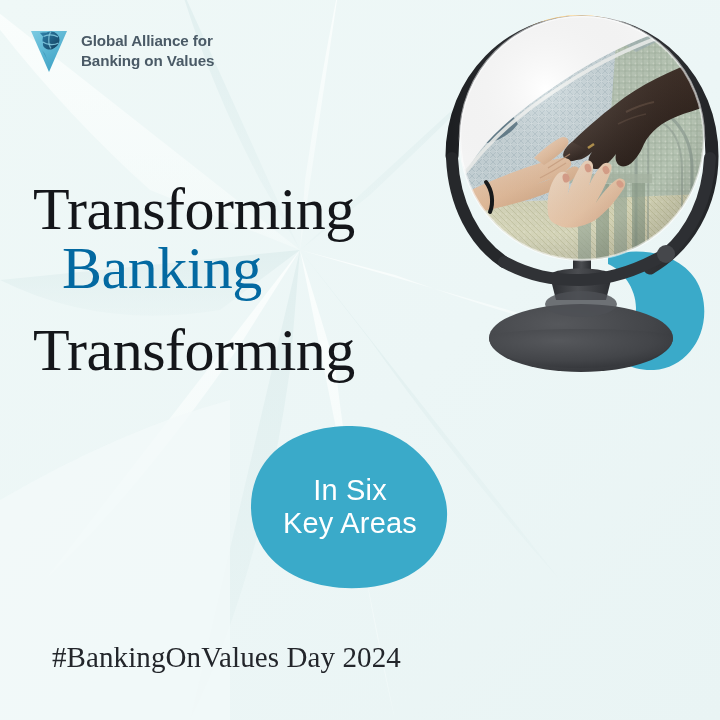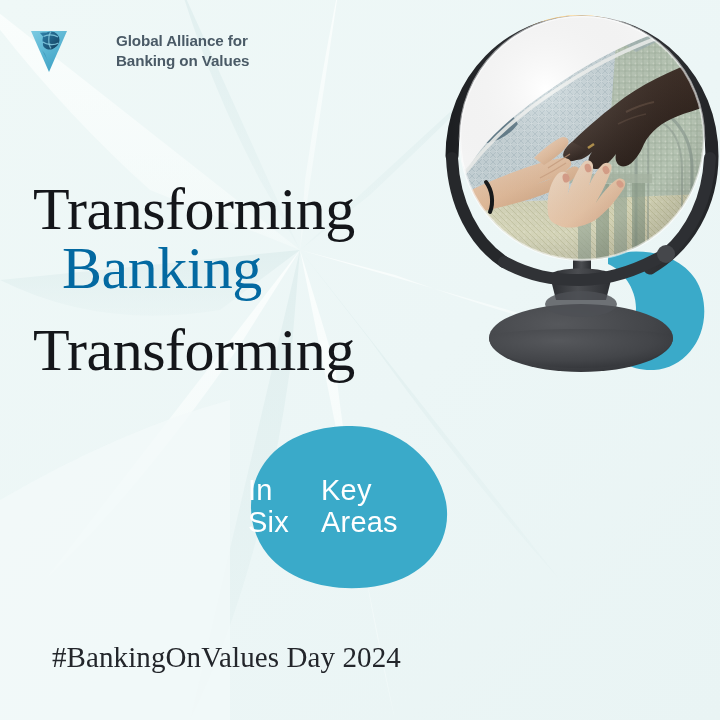--- a/index.html
+++ b/index.html
@@ -41,21 +41,20 @@
     flex: 0 0 auto;
   }
   .logo-text {
     font-family: "Liberation Sans", sans-serif;
     font-size: 15.2px;
     font-weight: bold;
     line-height: 1.34;
     color: #4a5a66;
     letter-spacing: -0.1px;
     white-space: nowrap;
-    margin-left: 35px;
   }
 
   
   .headline {
     position: absolute;
     left: 33px;
     top: 180px;
     width: 400px;
   }
   .hl-line {
@@ -77,21 +76,21 @@
     left: 248px;
     top: 424px;
     width: 204px;
     height: 166px;
   }
   .badge svg { display: block; width: 204px; height: 166px; }
   .badge-text {
     position: absolute;
     inset: 0;
     display: flex;
-    flex-direction: row;
+    flex-direction: column;
     align-items: center;
     justify-content: center;
     gap: 1px;
     color: #ffffff;
     font-family: "Liberation Sans", sans-serif;
     font-size: 29px;
     line-height: 1.1;
     font-weight: normal;
     letter-spacing: 0.2px;
     pointer-events: none;

